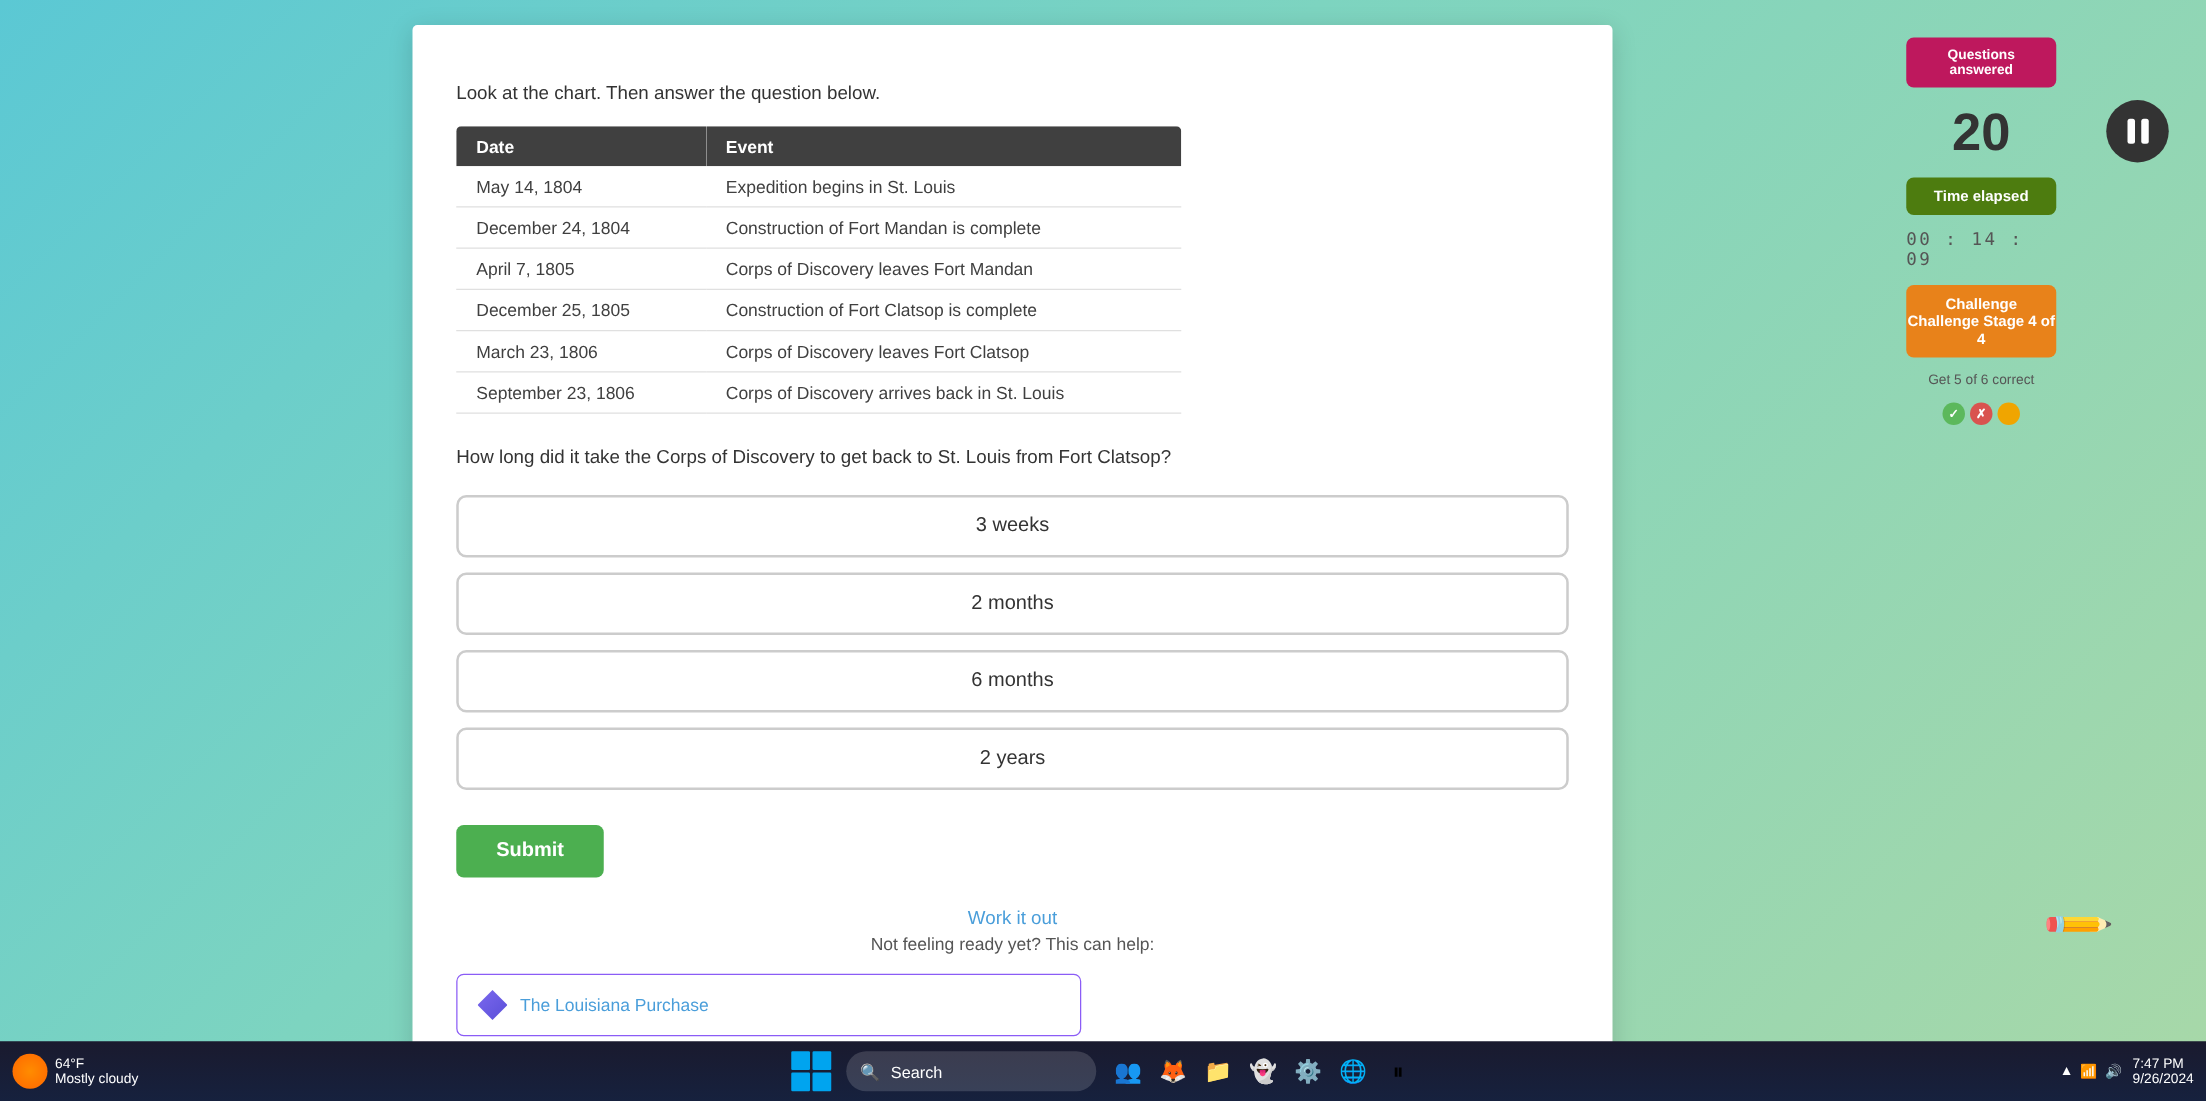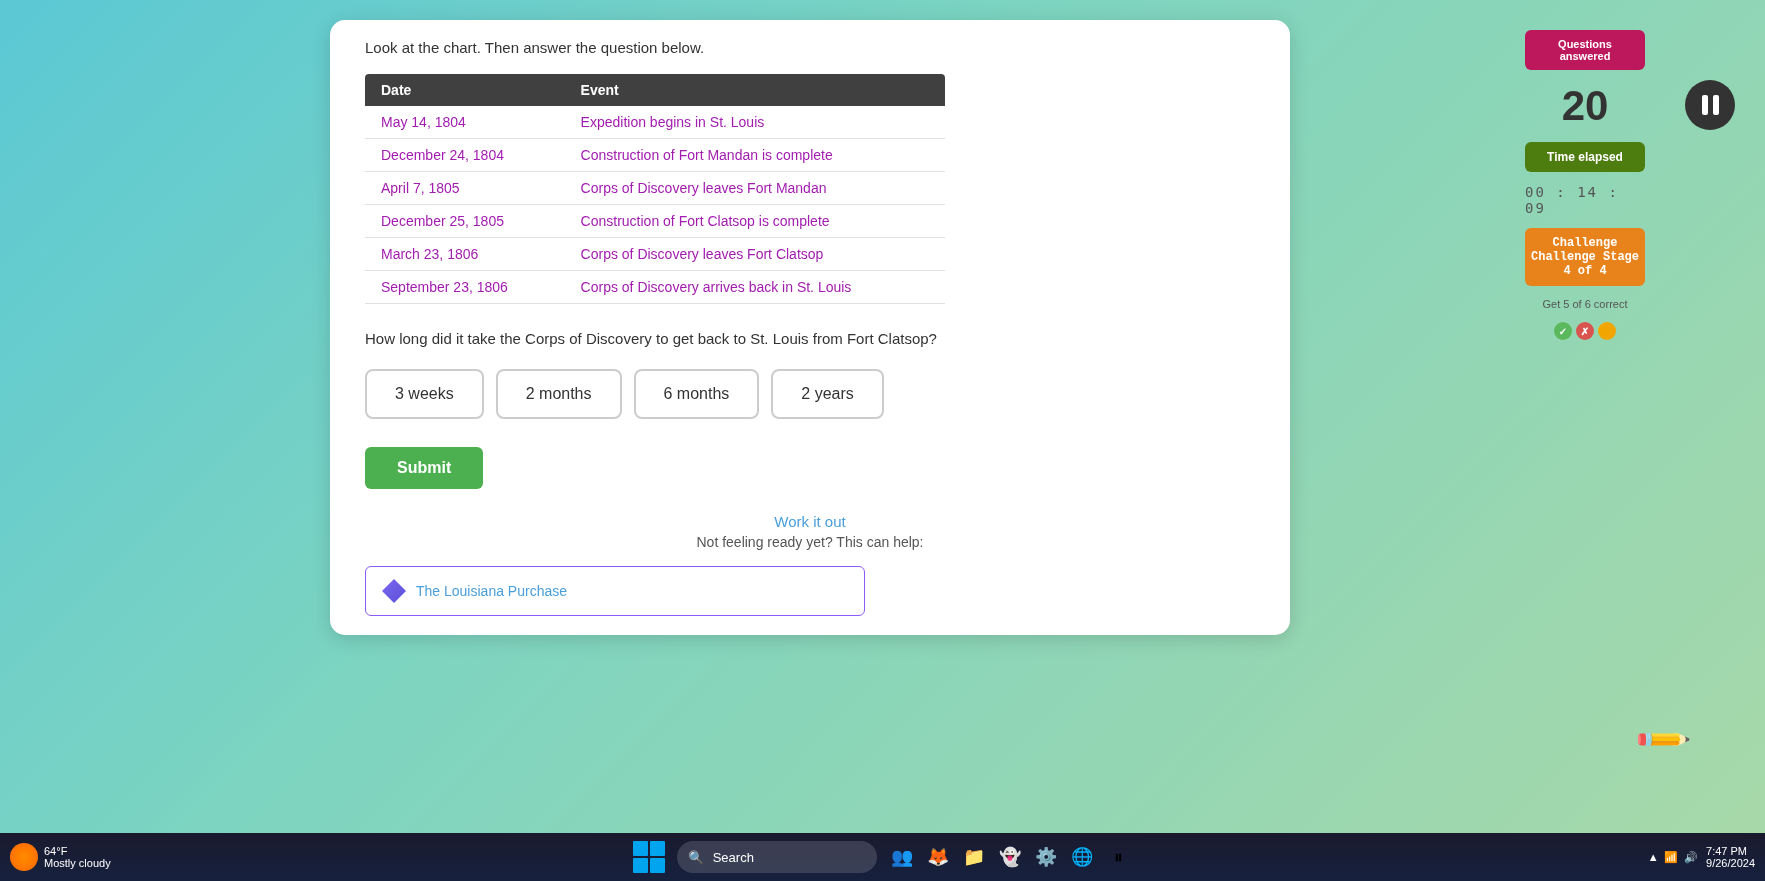--- a/index.html
+++ b/index.html
@@ -119,22 +119,22 @@
       gap: 6px;
     }
 
     
     .main-container {
       position: absolute;
       top: 20px;
       left: 330px;
       width: 960px;
       background: white;
-      border-radius: 15px;
-      padding: 19px 35px;
+      border-radius: 4px;
+      padding: 46px 35px;
       box-shadow: 0 4px 20px rgba(0,0,0,0.15);
     }
 
     .instruction-text {
       font-size: 15px;
       color: #333;
       margin-bottom: 18px;
     }
 
     
@@ -164,41 +164,42 @@
       border-radius: 0 4px 0 0;
     }
 
     .chart-table tbody tr {
       border-bottom: 1px solid #e0e0e0;
     }
 
     .chart-table tbody td {
       padding: 8px 16px;
       font-size: 14px;
-      color: #a21caf;
+      color: #404040;
     }
 
     .chart-table tbody td:first-child {
       white-space: nowrap;
     }
 
     
     .question-text {
       font-size: 15px;
       color: #333;
       margin-bottom: 20px;
       line-height: 1.4;
     }
 
     
     .answer-options {
       display: flex;
       gap: 12px;
       margin-bottom: 28px;
       flex-wrap: wrap;
+      flex-direction: column;
     }
 
     .answer-option {
       border: 2px solid #ccc;
       border-radius: 8px;
       padding: 14px 28px;
       font-size: 16px;
       color: #333;
       cursor: pointer;
       background: white;
@@ -317,21 +318,20 @@
     .challenge-btn {
       background: #e8821a;
       color: white;
       border-radius: 6px;
       padding: 8px 0;
       font-size: 12px;
       font-weight: bold;
       text-align: center;
       cursor: pointer;
       width: 100%;
-      font-family: Liberation Mono, monospace;
     }
 
     .get-correct-text {
       font-size: 11px;
       color: #555;
       text-align: center;
     }
 
     .answer-indicators {
       display: flex;

